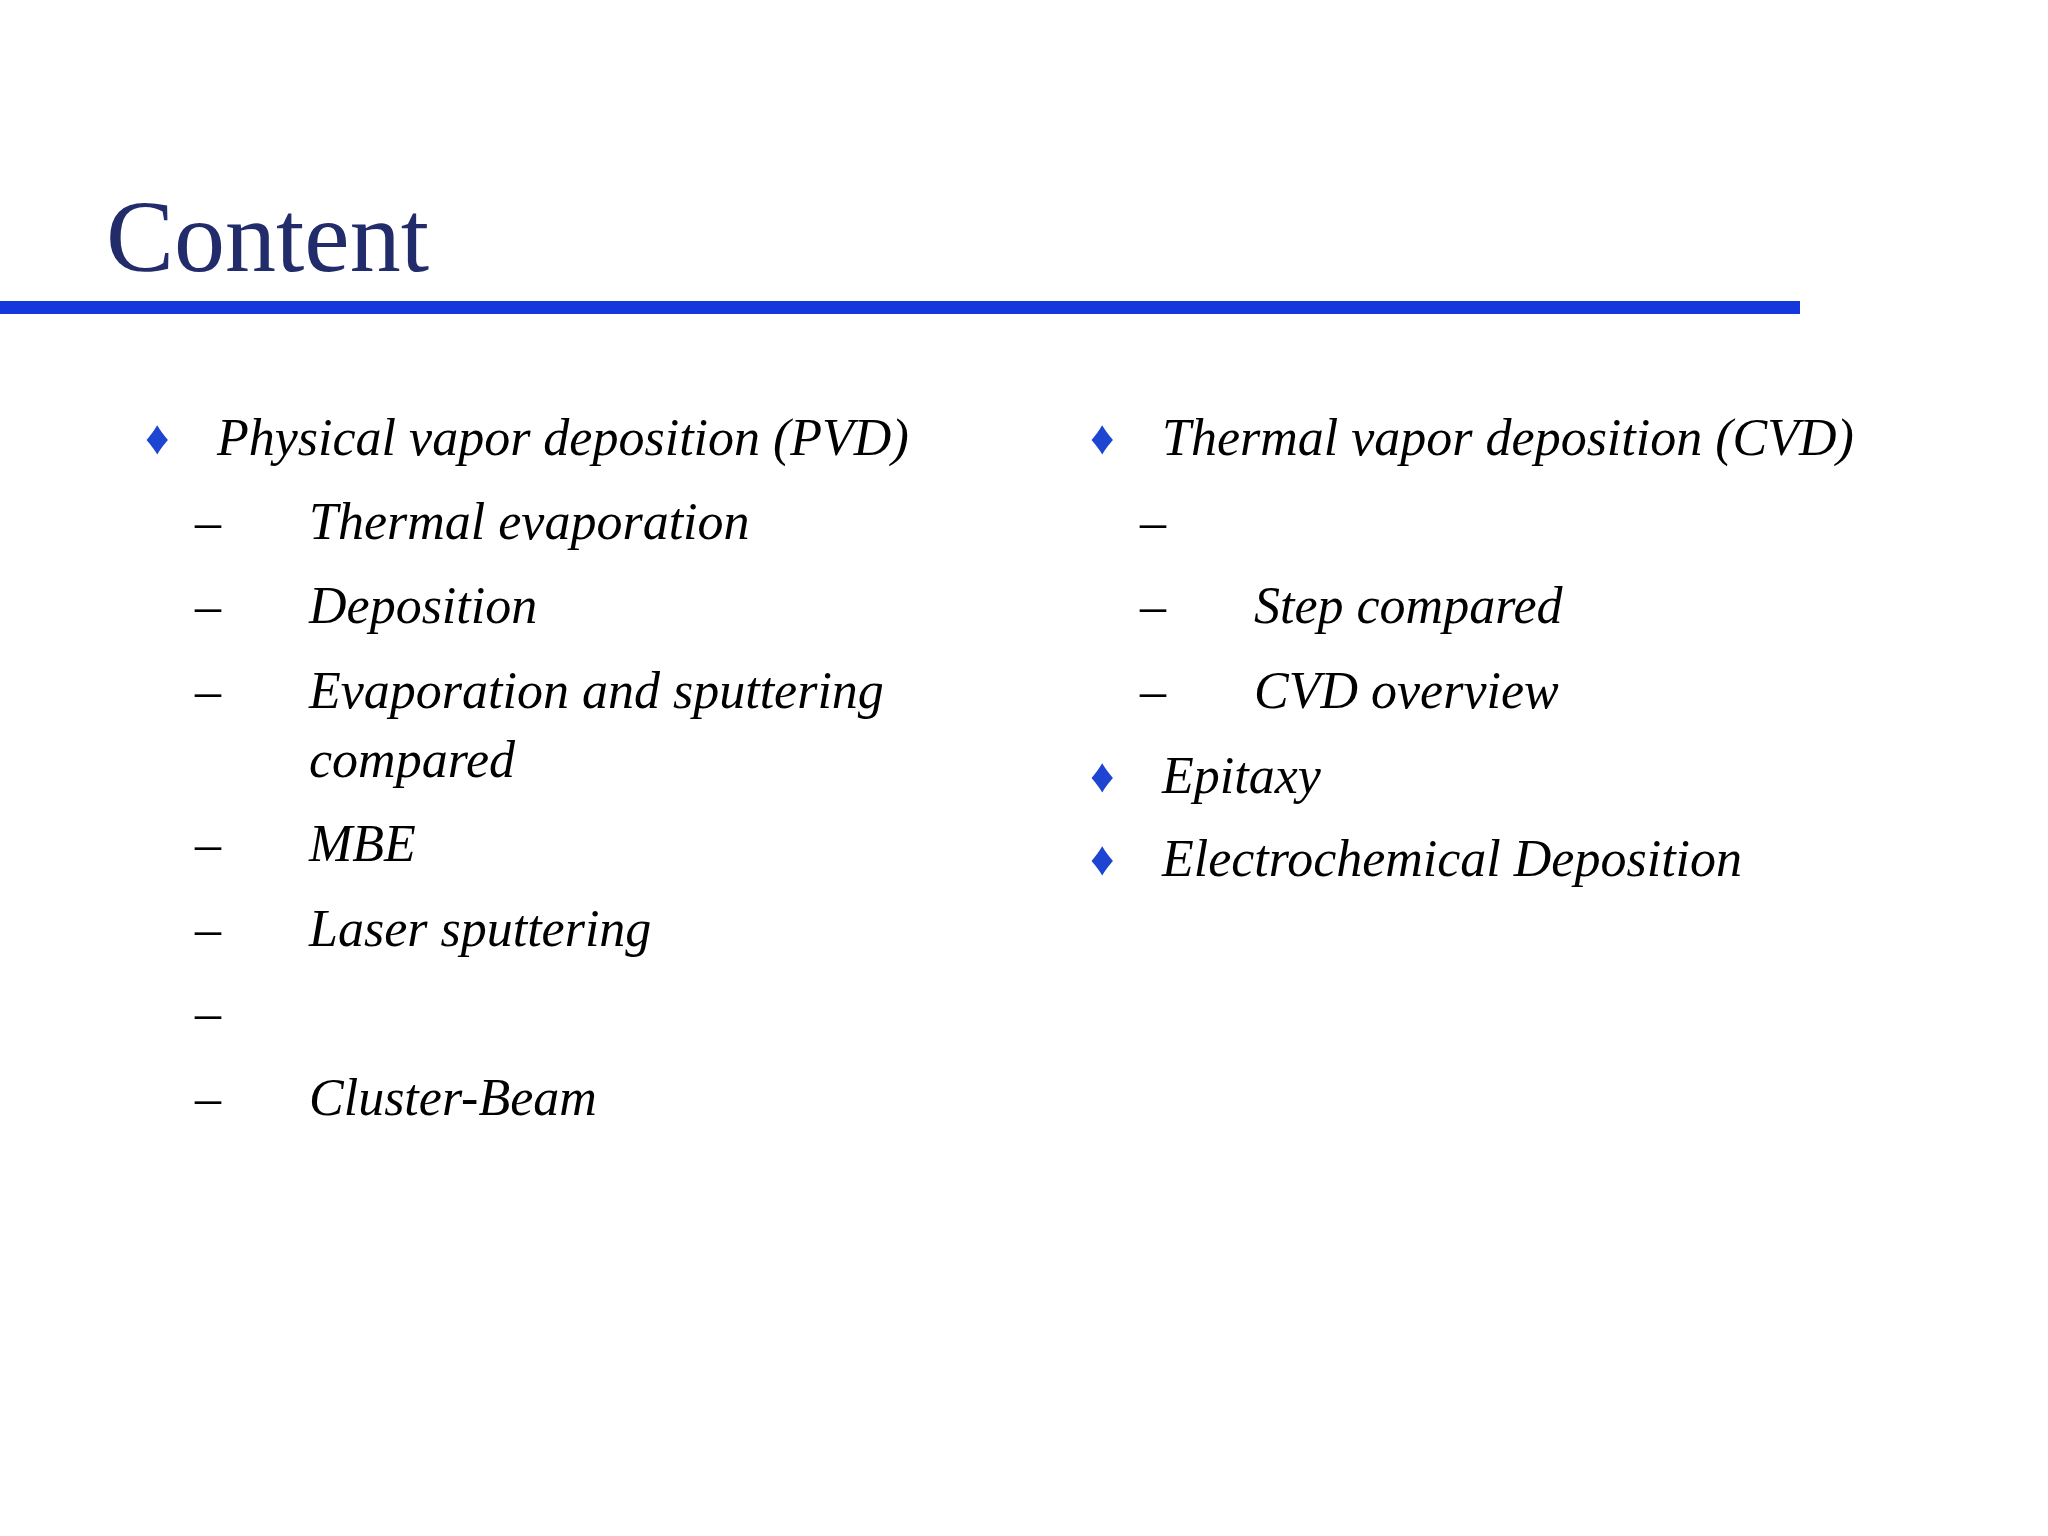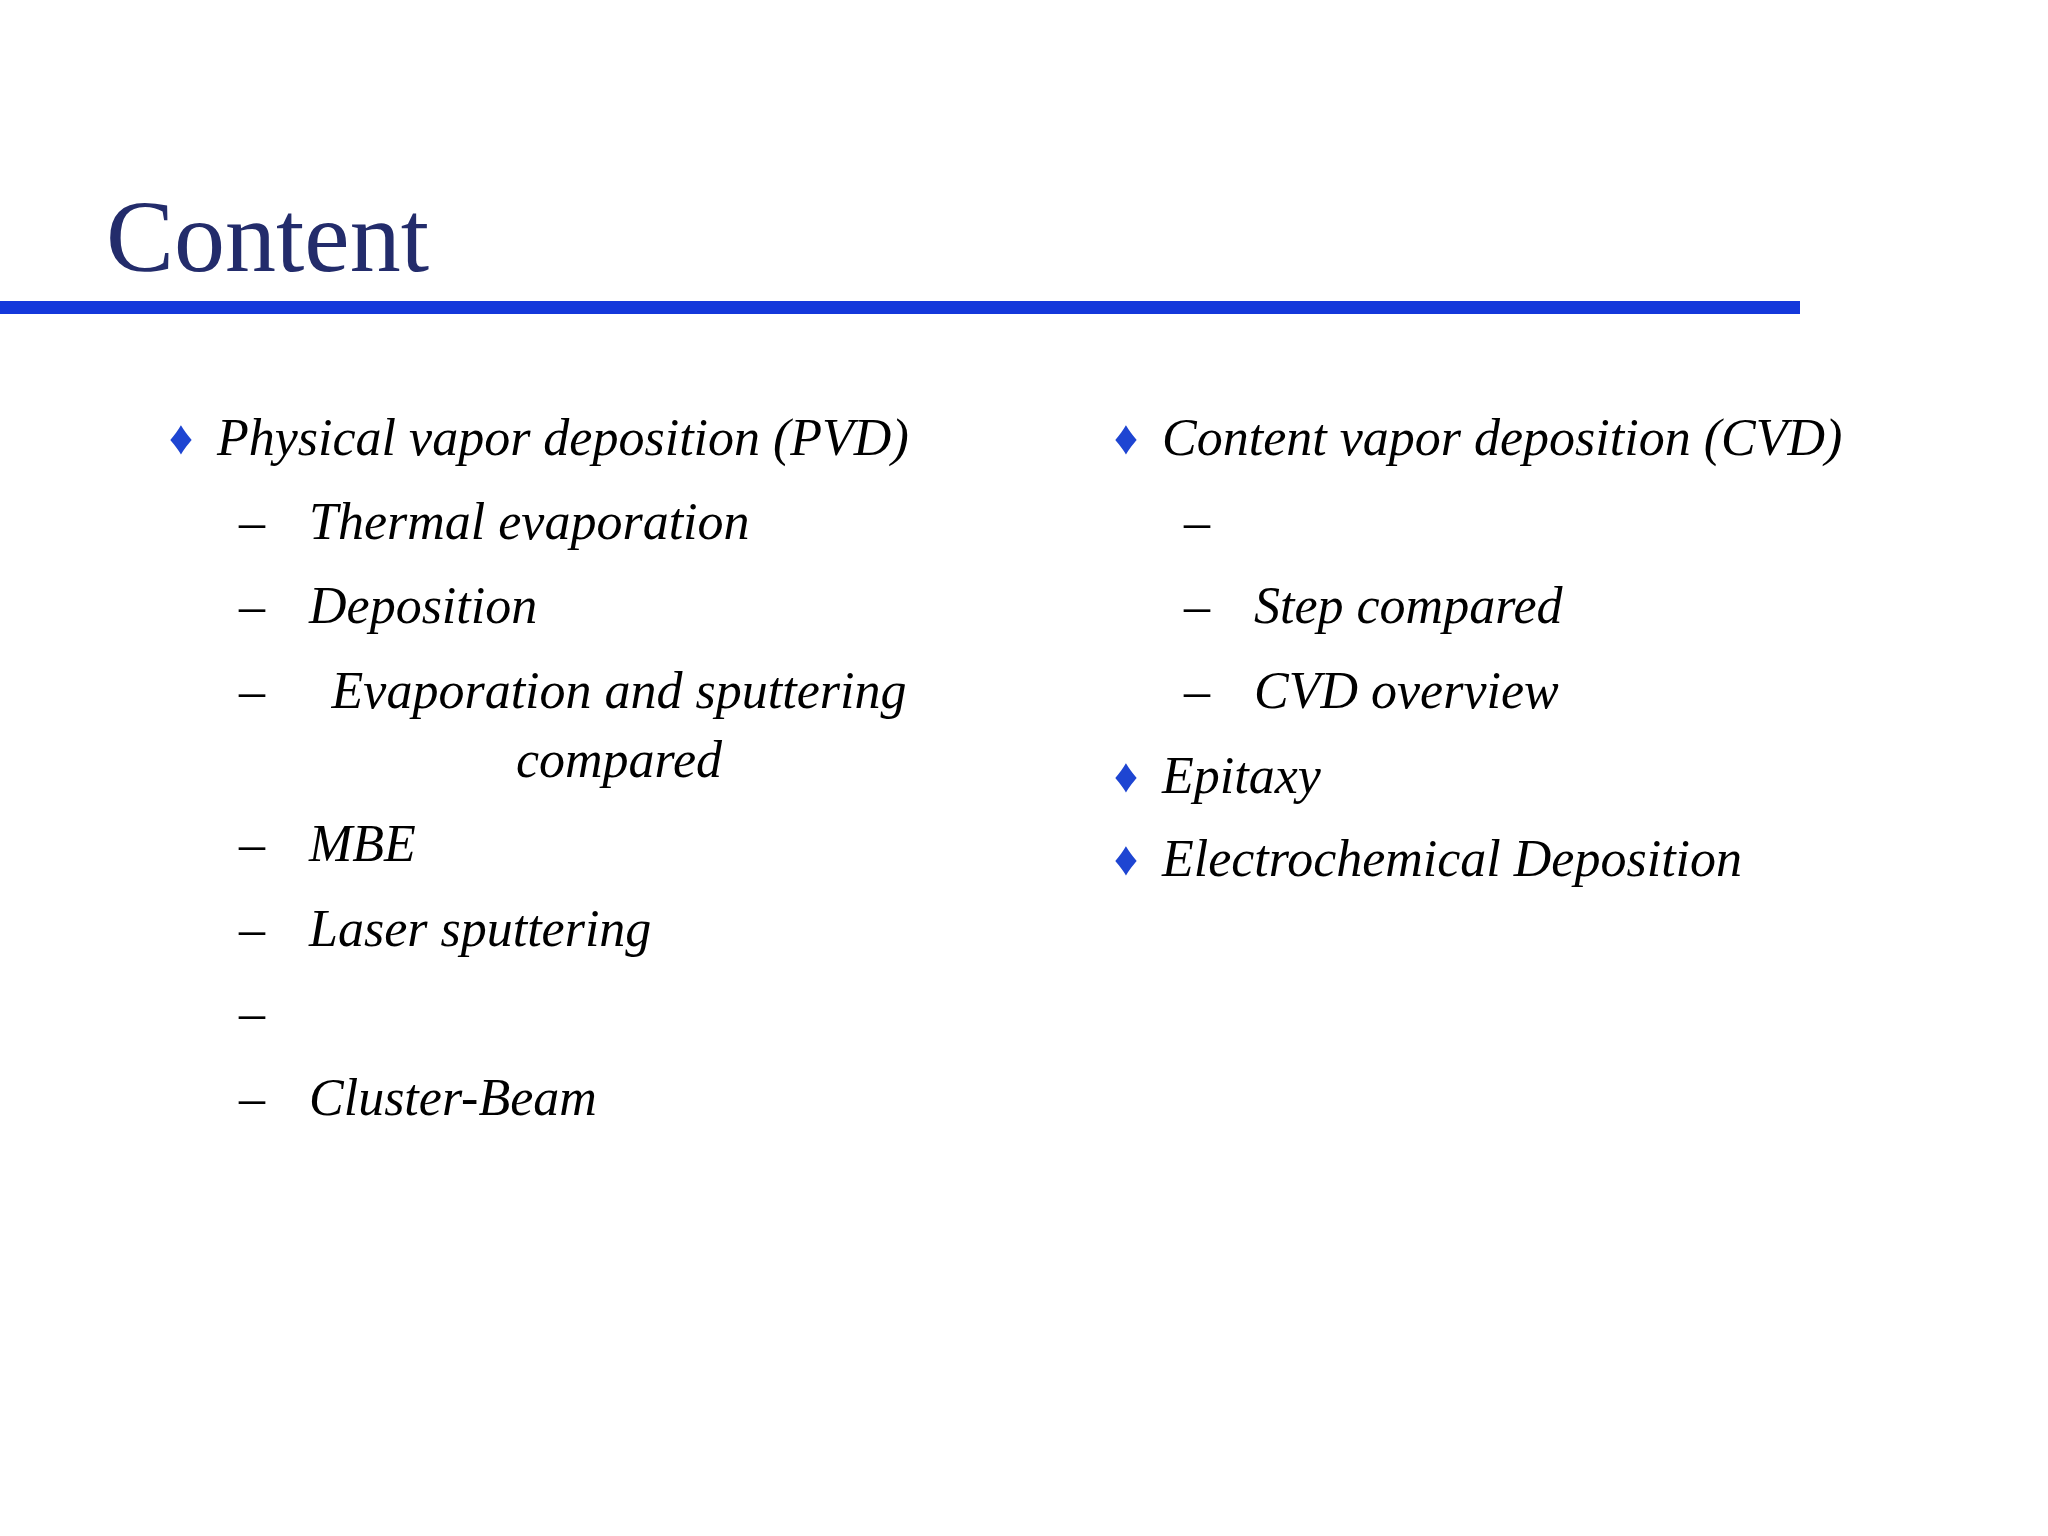--- a/index.html
+++ b/index.html
@@ -2,21 +2,21 @@
 <html style="--title: #232C6B; --rule: #1438DB; --diamond: #1E45D2; --text: #000000; --background: #FFFFFF;"><head>
 <meta charset="utf-8">
 <style>
   :root {
     --title: #232C6B;
     --rule: #1438DB;
     --diamond: #1E45D2;
     --text: #000000;
     --background: #FFFFFF;
   }
-  * { margin: 0; padding: 0; box-sizing: border-box; text-align: center; }
+  * { margin: 0; padding: 0; box-sizing: border-box; }
   html, body { width: 2048px; height: 1536px; }
   body {
     background: var(--background);
     font-family: "Liberation Serif", "DejaVu Serif", serif;
     color: var(--text);
     overflow: hidden;
   }
   .slide {
     position: relative;
     width: 2048px;
@@ -125,21 +125,21 @@
         <span class="marker dash">–</span>
         <span class="text">Cluster-Beam</span>
       </div>
 
     </div>
 
     <div class="col right">
 
       <div class="item l1">
         <span class="marker diamond">♦</span>
-        <span class="text">Content vapor deposition (CVD)</span>
+        <span class="text">Thermal vapor deposition (CVD)</span>
       </div>
 
       <div class="item l2">
         <span class="marker dash">–</span>
       </div>
 
       <div class="item l2">
         <span class="marker dash">–</span>
         <span class="text">Step compared</span>
       </div>

